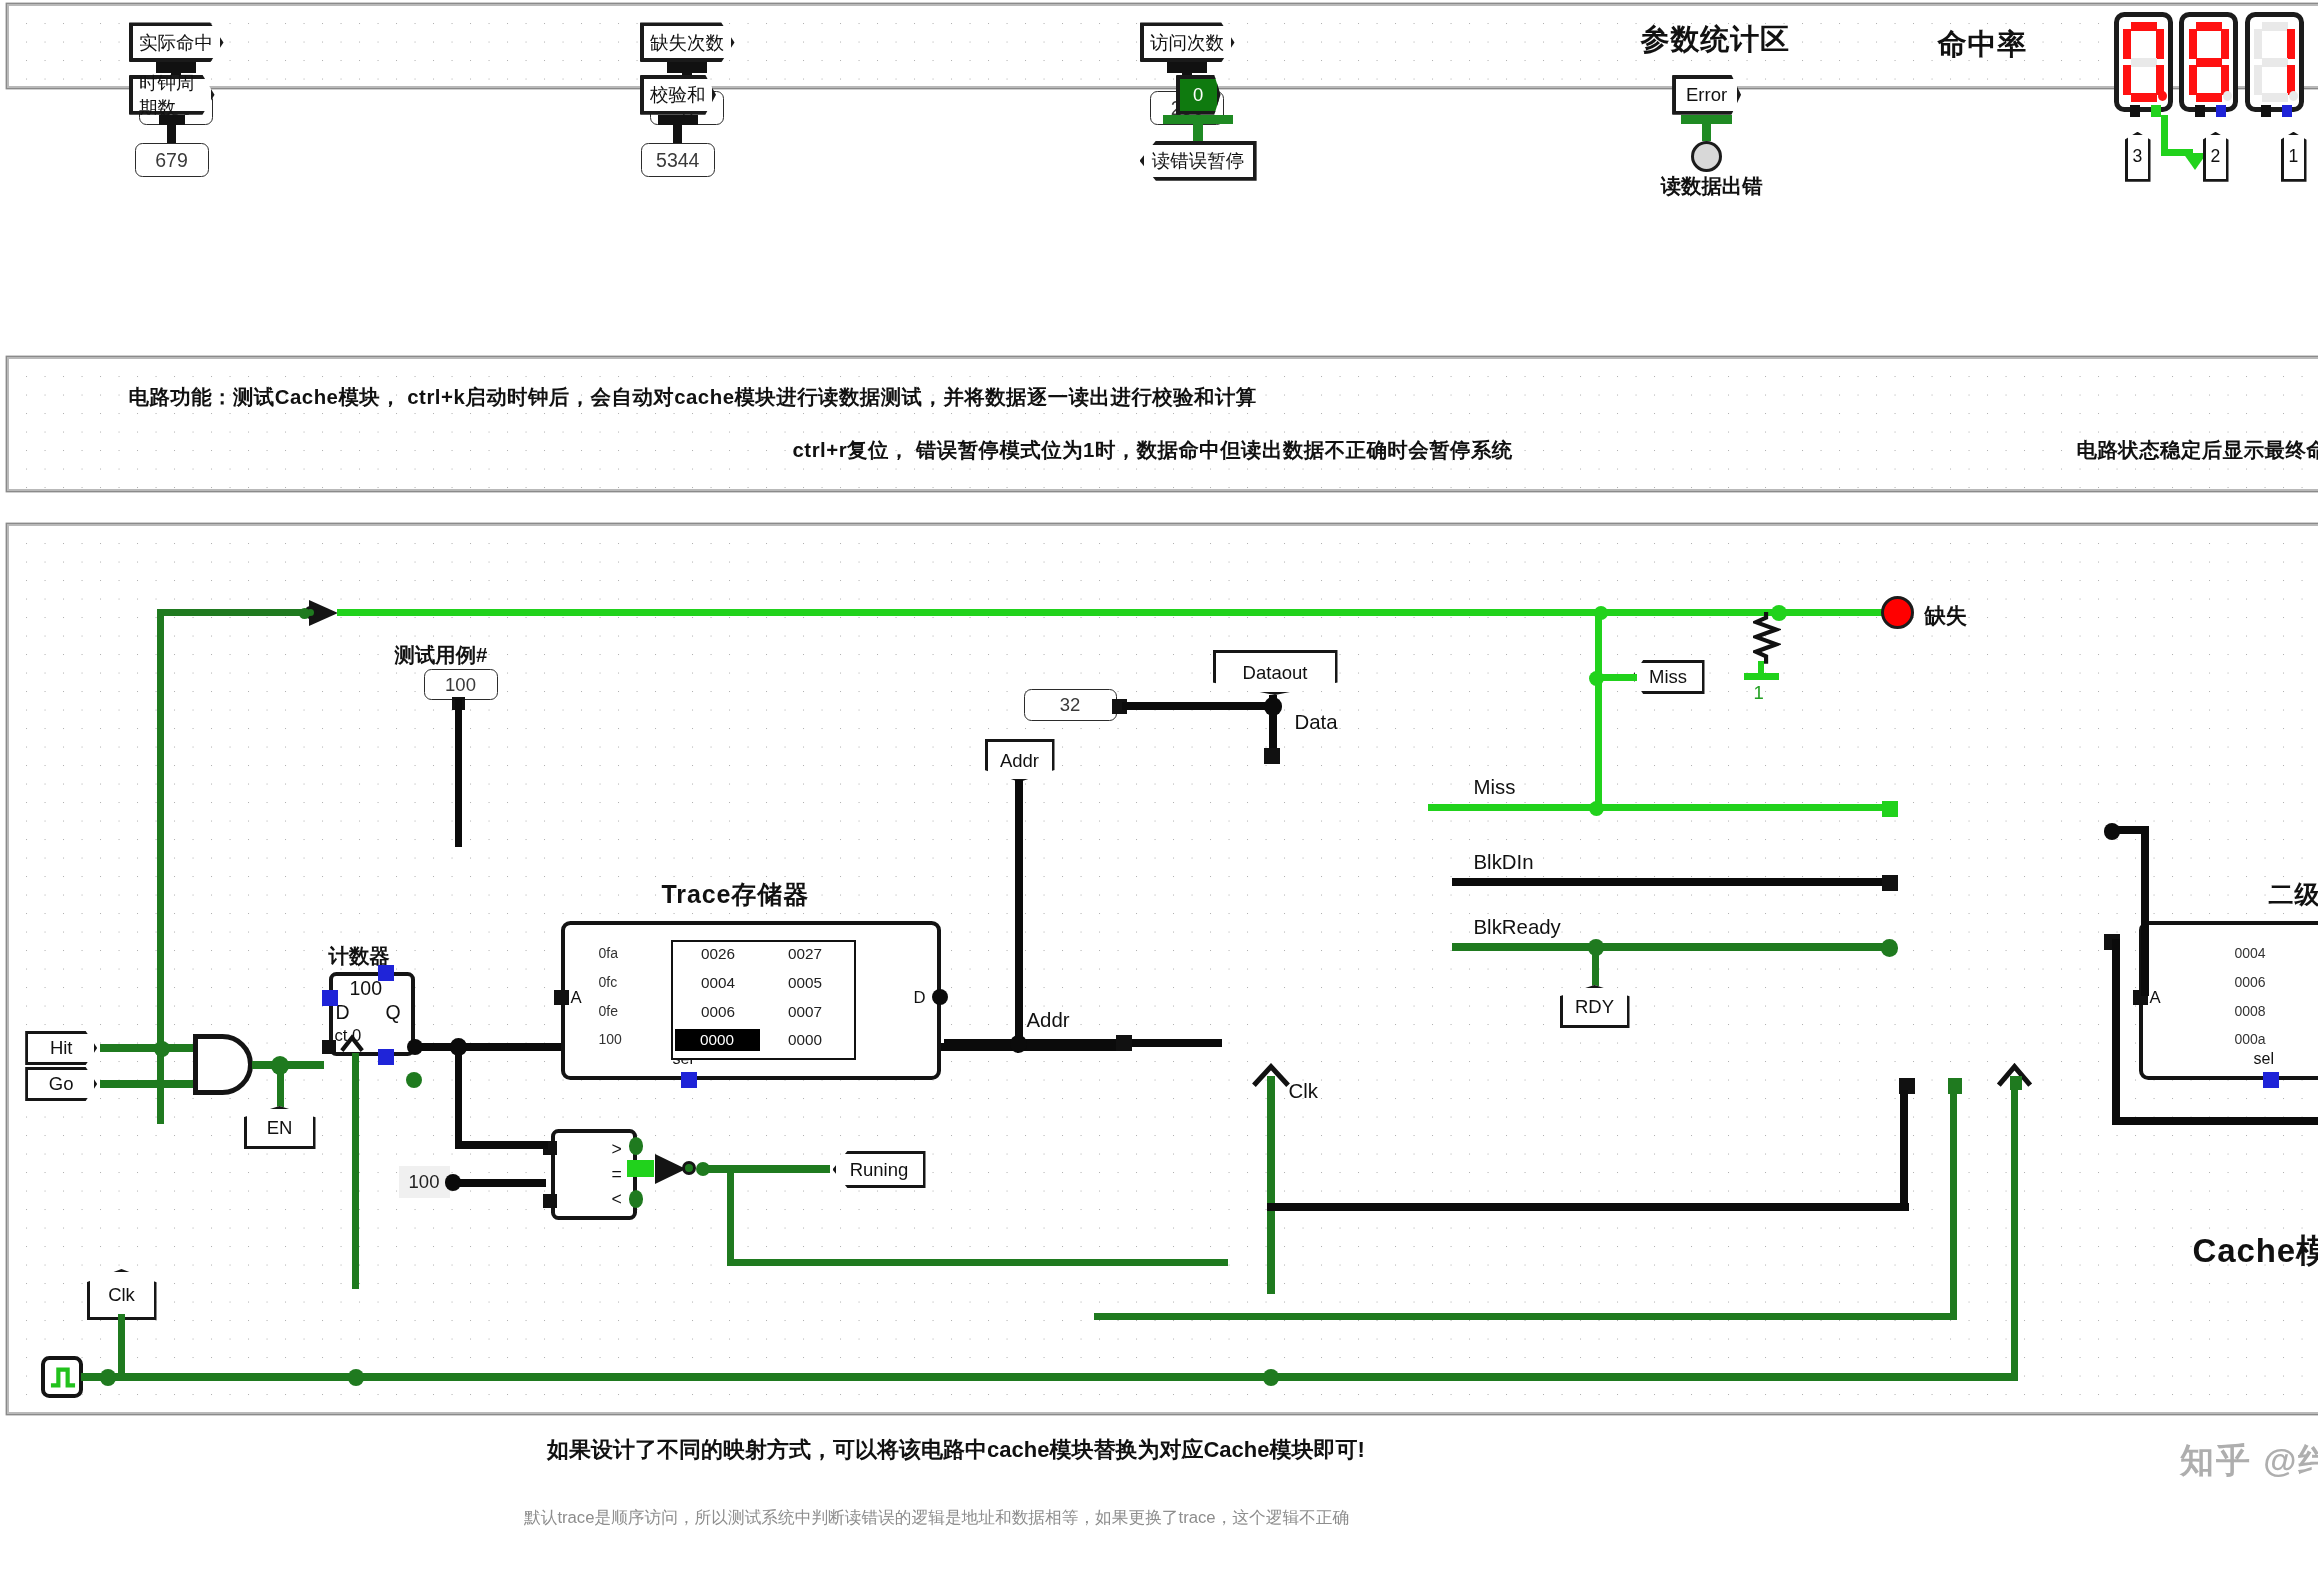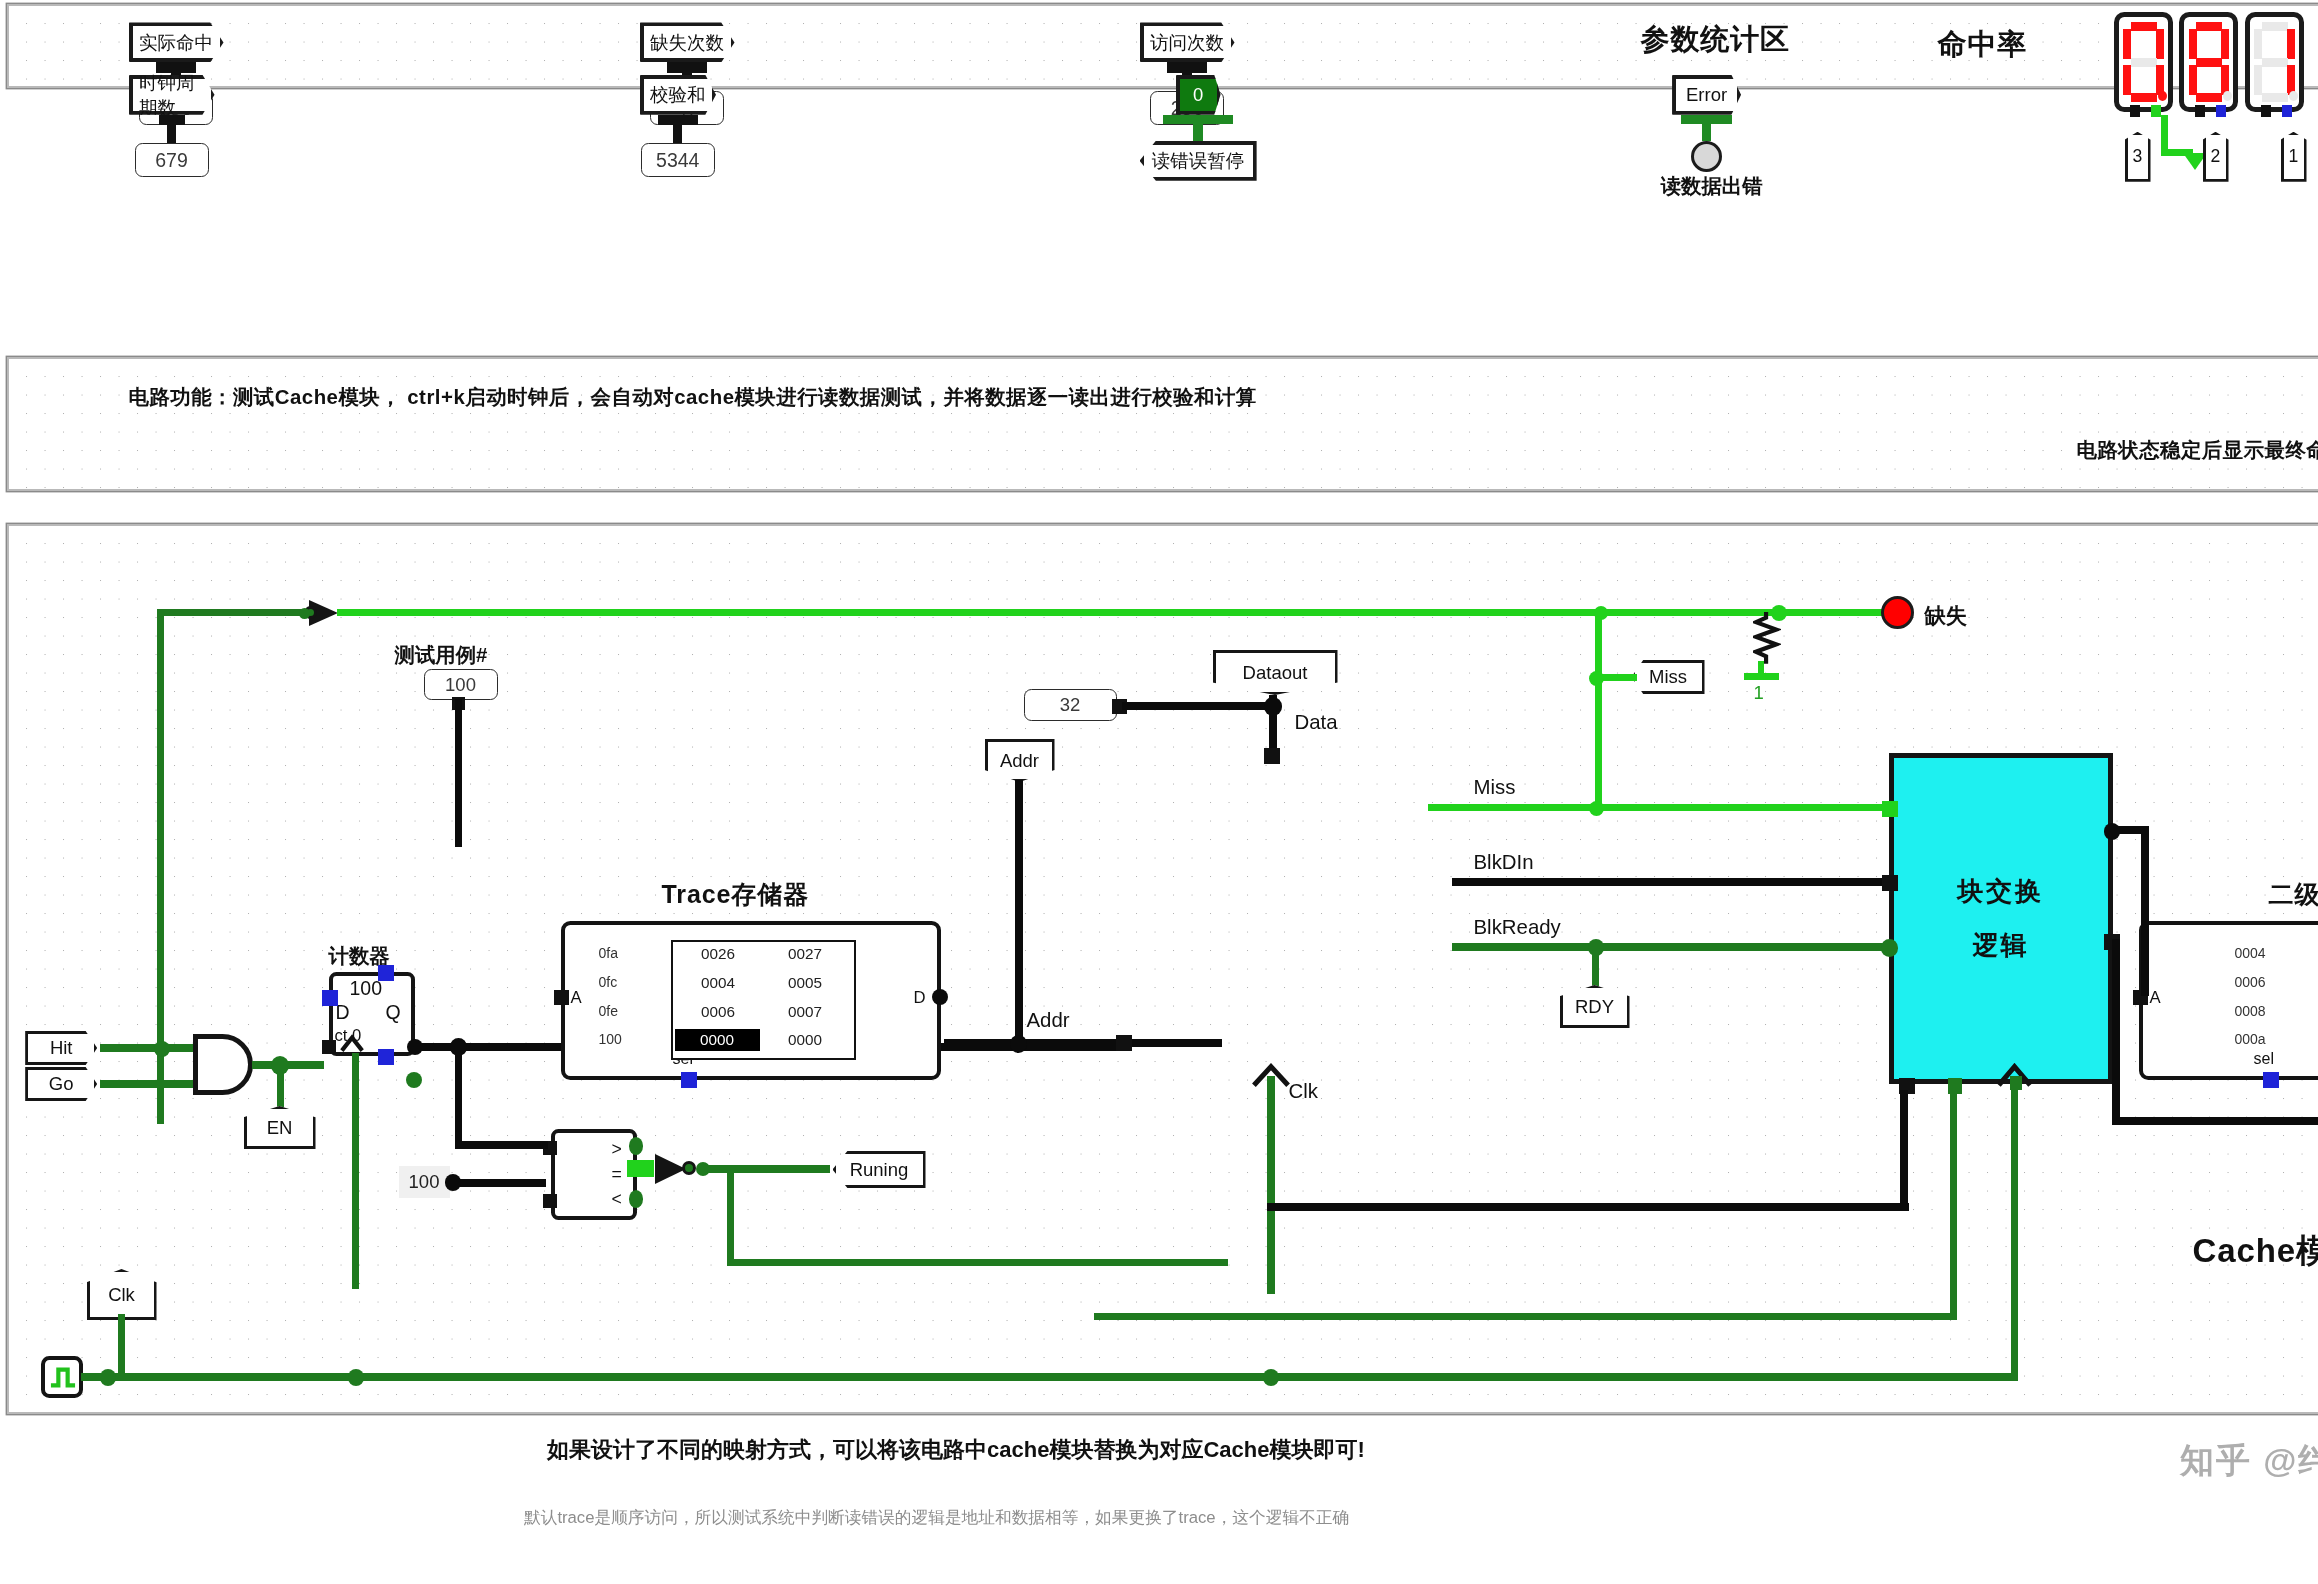--- a/index.html
+++ b/index.html
@@ -264,20 +264,21 @@
       <span>2</span>
     </div>
   <div class="tagbox" style="left:2272px;top:126px;">
       <span>1</span>
     </div>
 </div>
 
 <div class="panel" id="p2">
   <div class="grid"></div>
   <div class="desc" style="left:97px;top:24px;margin-left:23px;">电路功能：测试Cache模块， ctrl+k启动时钟后，会自动对cache模块进行读数据测试，并将数据逐一读出进行校验和计算</div>
+  <div class="desc" style="left:784px;top:77px;">ctrl+r复位， 错误暂停模式位为1时，数据命中但读出数据不正确时会暂停系统</div>
   <div class="desc" style="left:2068px;top:77px;">电路状态稳定后显示最终命中率</div>
 </div>
 
 <div class="panel" id="p3">
   <div class="grid"></div>
 
   <div class="wire" style="left:148px;top:83px;width:7.4px;height:515px;"></div>
   <div class="wire" style="left:148px;top:83px;width:153px;height:7.4px;"></div>
 
   <div style="position:absolute;left:300px;top:74px;width:0;height:0;border-top:13px solid transparent;border-bottom:13px solid transparent;border-left:29px solid #141414;"></div>
@@ -443,24 +444,20 @@
   <div class="label-small" style="left:1465px;top:325px;font-size:20.4px;">BlkDIn</div>
   <div class="label-small" style="left:1465px;top:390px;font-size:20.4px;">BlkReady</div>
   <div class="wireH" style="left:1443px;top:352px;width:441px;height:8.3px;"></div>
   <div class="wire" style="left:1443px;top:417px;width:441px;height:8.3px;"></div>
   <div class="dotg dot" style="left:1579px;top:413px;width:16.7px;height:16.7px;"></div>
   <div class="wire" style="left:1583px;top:421px;width:7.4px;height:43px;"></div>
   <div class="ioname up" style="left:1551px;top:459px;width:70px;height:43px;">
       <span>RDY</span>
     </div>
 
-  <div class="cblk" style="left:1880px;top:227px;width:224px;height:331px;background:#1ef0f0;">
-    <div class="t1">块交换</div>
-    <div class="t2">逻辑</div>
-  </div>
   <div style="position:absolute;left:1873px;top:275px;width:16px;height:16px;background:#21d21c;"></div>
   <div class="blkpin" style="left:1873px;top:349px;width:16px;height:16px;"></div>
   <div class="dotg dot" style="left:1872px;top:413px;width:17.6px;height:17.6px;"></div>
   <div class="dotb dot" style="left:2095px;top:297px;width:16.7px;height:16.7px;"></div>
   <div class="blkpin" style="left:2095px;top:408px;width:16px;height:16px;"></div>
   <div class="blkpin" style="left:1890px;top:552px;width:16px;height:16px;"></div>
   <div style="position:absolute;left:1939px;top:552px;width:14px;height:16px;background:#1f7a1f;"></div>
   <svg style="position:absolute;left:1987px;top:537px;width:37px;height:24px;" viewBox="0 0 80 52" width="37" height="24">
     <polyline points="6,48 40,8 74,48" fill="none" stroke="#111" stroke-width="11"></polyline>
   </svg>

